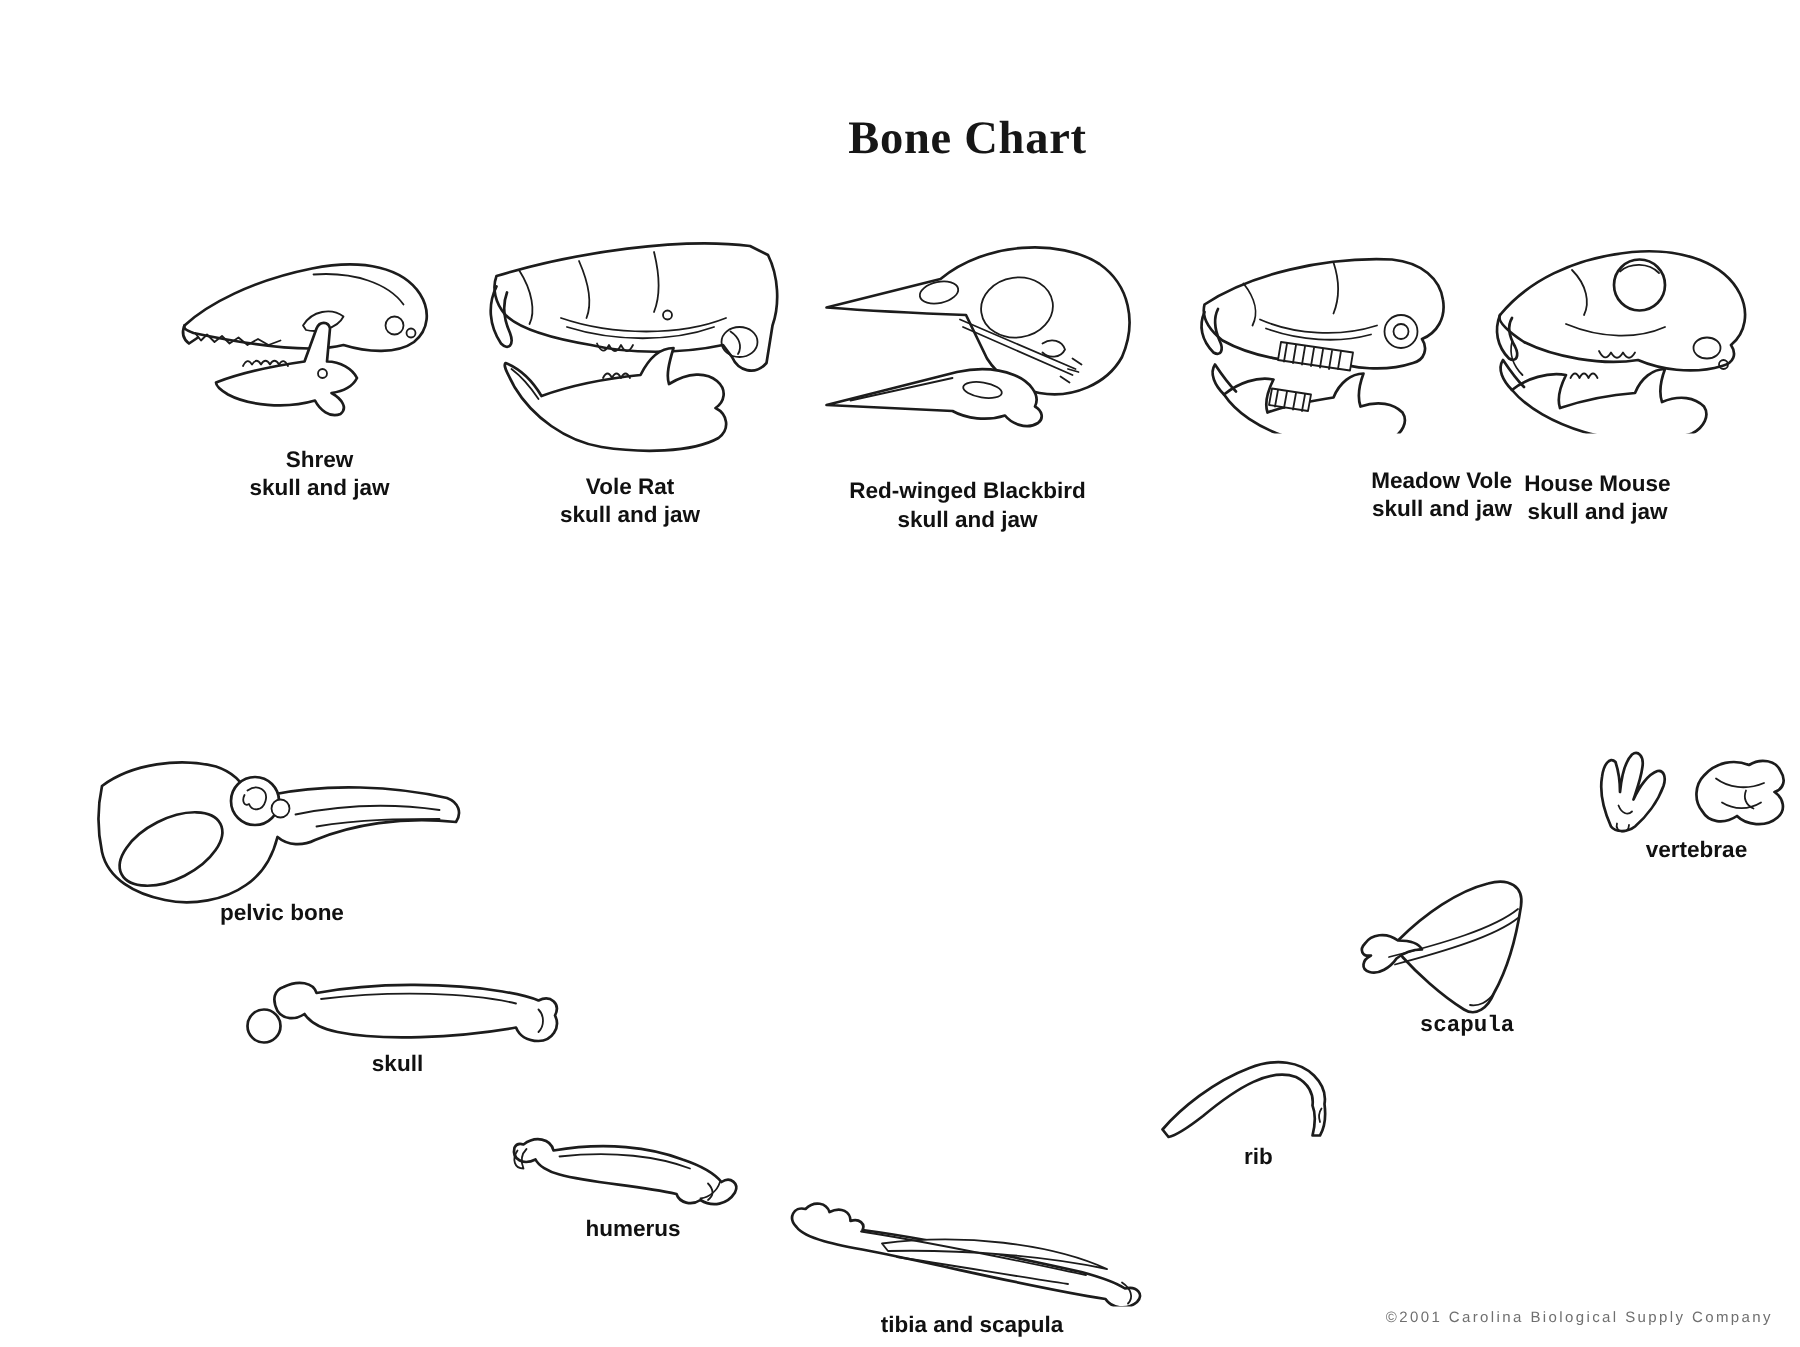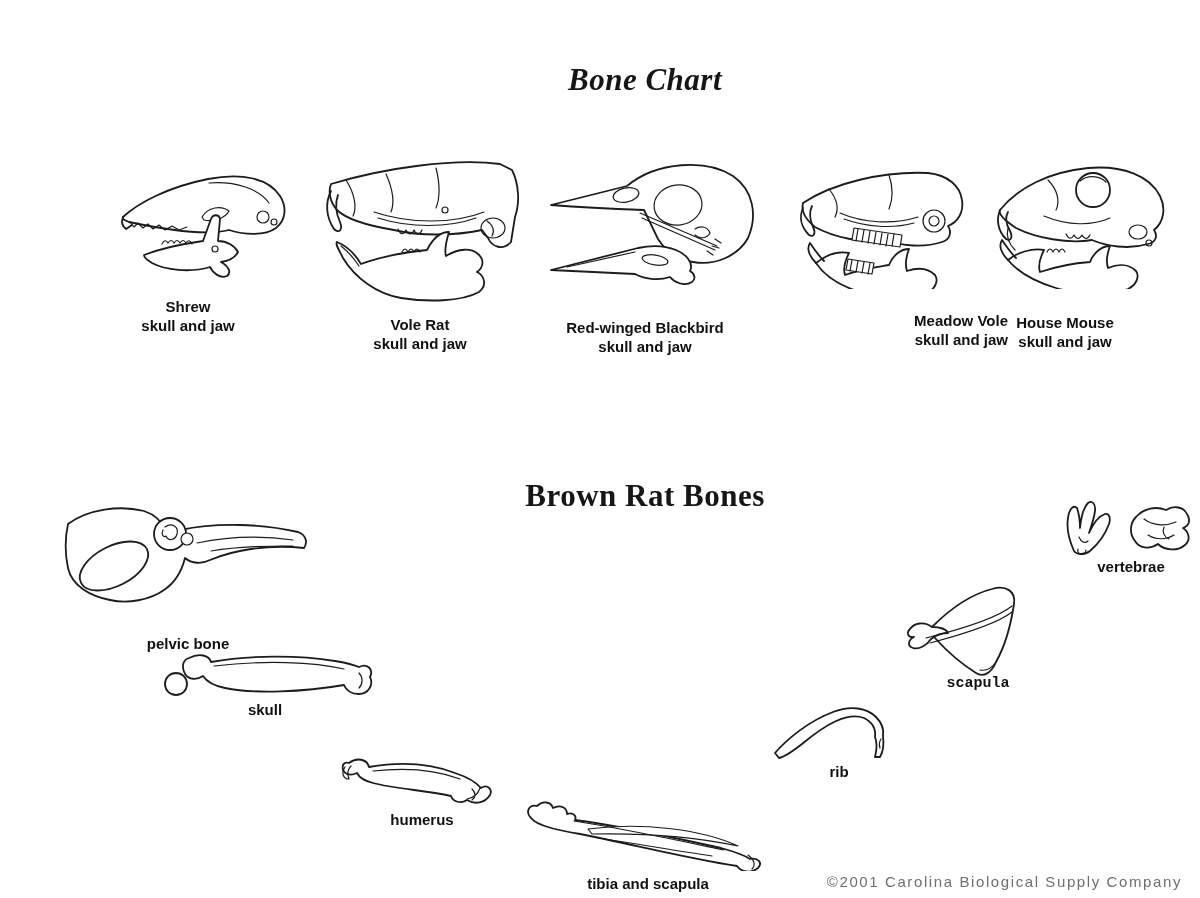--- a/index.html
+++ b/index.html
@@ -13,45 +13,45 @@
   figure svg{display:block;}
   svg path, svg circle, svg ellipse, svg polyline{stroke:var(--ink);stroke-width:1.8;
          fill:none;stroke-linecap:round;stroke-linejoin:round;}
   .fillw{fill:#ffffff;}
   .thin{stroke-width:1.2;}
   .caption{position:absolute;width:220px;text-align:center;color:var(--label);
            font-size:15px;font-weight:bold;line-height:19px;}
   .caption span{display:block;}
   .bonelabel{position:absolute;width:220px;text-align:center;color:var(--label);
            font-size:15px;font-weight:bold;}
-  .copyright{position:absolute;top:873px;right:18px;font-size:15px;color:var(--muted);
+  .copyright{position:absolute;top:873px;right:18px;font-size:10px;color:var(--muted);
            letter-spacing:1.6px;font-weight:400;}
 </style>
 </head>
 <body>
 
 <div id="canvas">
 
-  <div class="title" style="top:62px;font-style:italic;">Bone Chart</div>
+  <div class="title" style="top:74px;">Bone Chart</div>
 
   <figure style="left:116px;top:156px;">
     <svg width="178" height="134" viewBox="0 0 178 134">
       <path class="fillw" d="M7,61 C22,47 52,31 92,23 C127,16 153,23 164,40 C171,51 170,64 160,72 C149,80 129,79 113,74 C90,80 46,73 13,66 C8,64 6,63 7,61 Z"></path>
       <path d="M7,61 C5,66 6,70 10,73 L16,69"></path>
       <path class="thin" d="M14,66 l4,5 l4,-4 l5,5 l5,-4 l5,5 l6,-4 l6,5 l7,-4 l7,4 l8,-3"></path>
       <path class="thin" d="M93,27 C120,25 143,33 153,47"></path>
       <path class="thin" d="M86,61 C92,51 105,49 113,55 C109,63 96,66 88,64 Z"></path>
       <circle class="thin" cx="147" cy="61" r="6"></circle>
       <circle class="thin" cx="158" cy="66" r="3"></circle>
       <path class="fillw" d="M28,99 C46,92 66,88 87,85 L95,63 C97,58 103,58 104,63 L102,85 C111,85 119,90 122,96 C119,102 112,105 105,106 C112,110 116,116 111,120 C104,123 97,117 94,111 C74,117 49,114 36,107 C31,104 28,101 28,99 Z"></path>
       <path class="thin" d="M46,88 q3,-6 6,-1 q3,-5 6,0 q3,-5 6,0 q3,-5 6,0 q3,-5 6,1"></path>
       <circle class="thin" cx="99" cy="93" r="3"></circle>
     </svg>
   </figure>
-  <div class="caption" style="left:78px;top:297px;">
+  <div class="caption" style="left:103px;top:297px;">
     <span>Shrew</span>
     <span>skull and jaw</span>
   </div>
 
   <figure style="left:314px;top:151px;">
     <svg width="215" height="156" viewBox="0 0 215 156">
       <path class="fillw" d="M17,33 C70,17 140,7 186,13 L198,19 C205,33 206,52 201,66 L197,91 C189,100 178,96 174,87 L168,79 C140,85 105,85 80,79 C56,75 33,69 23,59 C16,51 14,41 17,33 Z"></path>
       <path d="M17,40 C11,52 12,66 20,78 C25,83 29,79 26,71 C22,62 21,52 24,44"></path>
       <path class="thin" d="M32,29 C41,43 43,57 39,65"></path>
       <path class="thin" d="M72,23 C79,39 81,51 77,61"></path>
@@ -129,34 +129,33 @@
       <path class="fillw" d="M21,109 C31,101 45,97 57,99 C53,107 51,115 53,121 C71,115 89,112 103,111 C107,101 115,95 123,95 C120,103 119,111 121,117 C133,112 143,114 149,120 C153,126 149,134 141,138 C119,145 89,143 69,137 C49,131 31,121 21,109 Z"></path>
       <path d="M21,109 C15,103 11,95 15,89 C19,95 24,102 29,107"></path>
       <path class="thin" d="M60,101 q3,-6 6,0 q3,-6 6,0 q3,-6 6,0"></path>
     </svg>
   </figure>
   <div class="caption" style="left:955px;top:313px;">
     <span>House Mouse</span>
     <span>skull and jaw</span>
   </div>
 
-  <div class="title" style="top:478px;">Brown Rat Bones</div>
 
   <figure style="left:57px;top:501px;">
     <svg width="256" height="106" viewBox="0 0 256 106">
       <path class="fillw" d="M11,23 C31,8 63,4 87,10 C99,14 105,21 108,29 C113,25 119,25 123,29 C161,21 206,23 241,31 C249,34 251,41 247,47 C211,43 177,49 153,59 C145,63 135,63 128,57 C125,69 119,81 107,89 C93,99 71,103 53,99 C33,95 15,85 11,67 C8,53 8,37 11,23 Z"></path>
       <ellipse class="fillw" cx="57" cy="65" rx="37" ry="20" transform="rotate(-27 57 65)"></ellipse>
       <circle class="fillw" cx="113" cy="33" r="16"></circle>
       <path class="thin" d="M108,26 C115,21 122,26 120,33 C118,40 111,40 109,35 C106,37 104,33 106,29"></path>
       <circle class="fillw thin" cx="130" cy="38" r="6"></circle>
       <path class="thin" d="M140,42 C174,35 208,35 236,39"></path>
       <path class="thin" d="M154,50 C184,45 212,45 236,45"></path>
     </svg>
   </figure>
-  <div class="bonelabel" style="left:78px;top:600px;margin-top:35px;">pelvic bone</div>
+  <div class="bonelabel" style="left:78px;top:600px;">pelvic bone</div>
 
   <figure style="left:154px;top:646px;">
     <svg width="221" height="58" viewBox="0 0 221 58">
       <path class="fillw" d="M35,12 C45,7 55,9 57,16 C95,9 145,9 181,15 C193,17 200,19 205,21 C213,17 220,23 216,31 C220,39 214,48 205,48 C197,48 192,44 190,39 C150,46 100,48 71,42 C61,40 53,36 49,30 C43,34 35,34 31,28 C27,20 29,14 35,12 Z"></path>
       <circle class="fillw" cx="22" cy="38" r="11"></circle>
       <path class="thin" d="M60,20 C110,14 160,16 190,23"></path>
       <path class="thin" d="M205,27 C209,31 209,38 205,42"></path>
     </svg>
   </figure>
   <div class="bonelabel" style="left:155px;top:701px;">skull</div>

